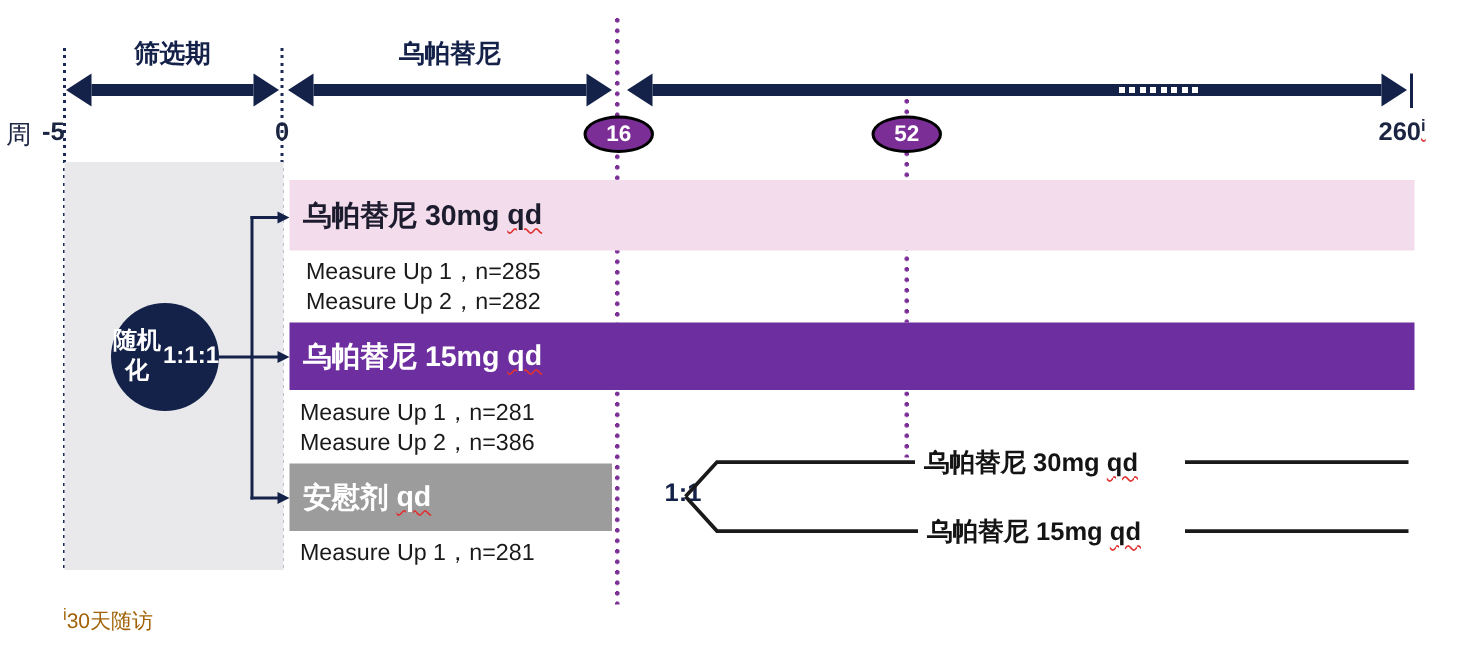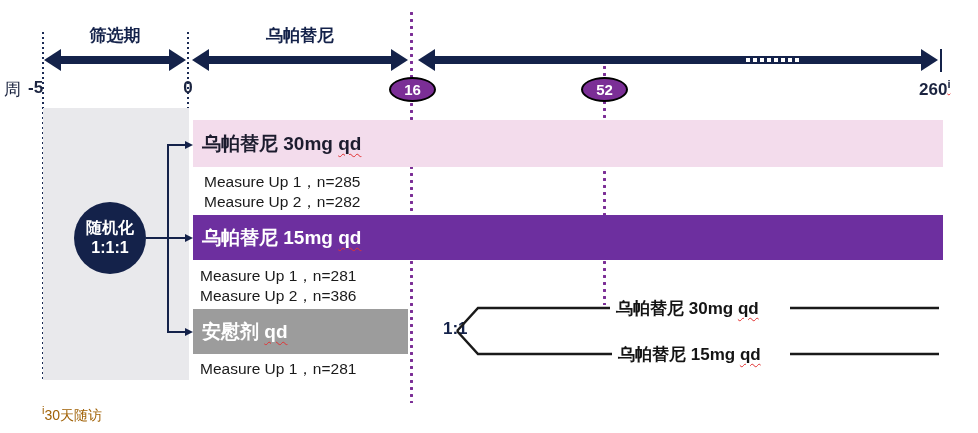--- a/index.html
+++ b/index.html
@@ -30,21 +30,21 @@
   .vdots-navy{width:2px;background-image:repeating-linear-gradient(to bottom,#1b2b55 0 2px,transparent 2px 5px);}
   .vdots-purple{width:3px;background-image:radial-gradient(circle at 1.5px 1.5px,#7b2e96 1.4px,transparent 1.6px);background-size:3px 7px;background-repeat:repeat-y;}
 
   
   .week-oval{width:47px;height:25px;border-radius:50%;background:#7b2e96;border:2px solid #000000;
     color:#fff;font-weight:bold;font-size:15px;display:flex;align-items:center;justify-content:center;box-sizing:border-box;}
 
   
   .screen-box{background:#e9e9ec;}
   .rand-circle{width:72px;height:72px;border-radius:50%;background:#14224a;color:#fff;font-weight:bold;font-size:16px;
-    display:flex;flex-direction:column;align-items:center;justify-content:center;line-height:20px;text-align:center;}
+    display:flex;flex-direction:row;align-items:center;justify-content:center;line-height:20px;text-align:center;}
   .conn{background:#14224a;}
   .conn-arrowhead{width:0;height:0;border-top:4px solid transparent;border-bottom:4px solid transparent;border-left:8px solid #14224a;}
 
   
   .bar{display:flex;align-items:center;padding-left:9px;box-sizing:border-box;font-weight:bold;font-size:19px;white-space:nowrap;}
   .bar-pink{background:#f3dcec;color:#1c1c2e;}
   .bar-purple{background:#6d2f9f;color:#ffffff;}
   .bar-gray{background:#9c9c9c;color:#ffffff;}
   .measure{font-size:15.5px;color:#1a1a1a;line-height:20px;white-space:nowrap;}
 

